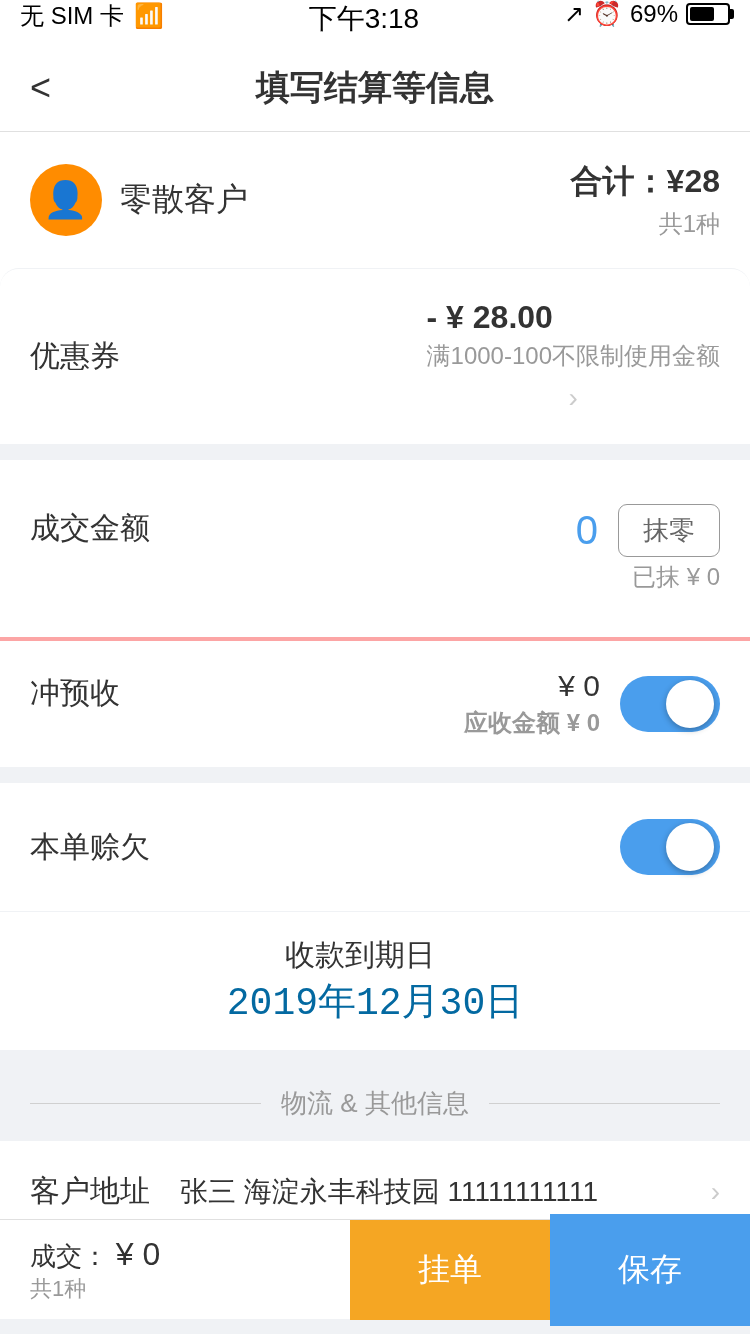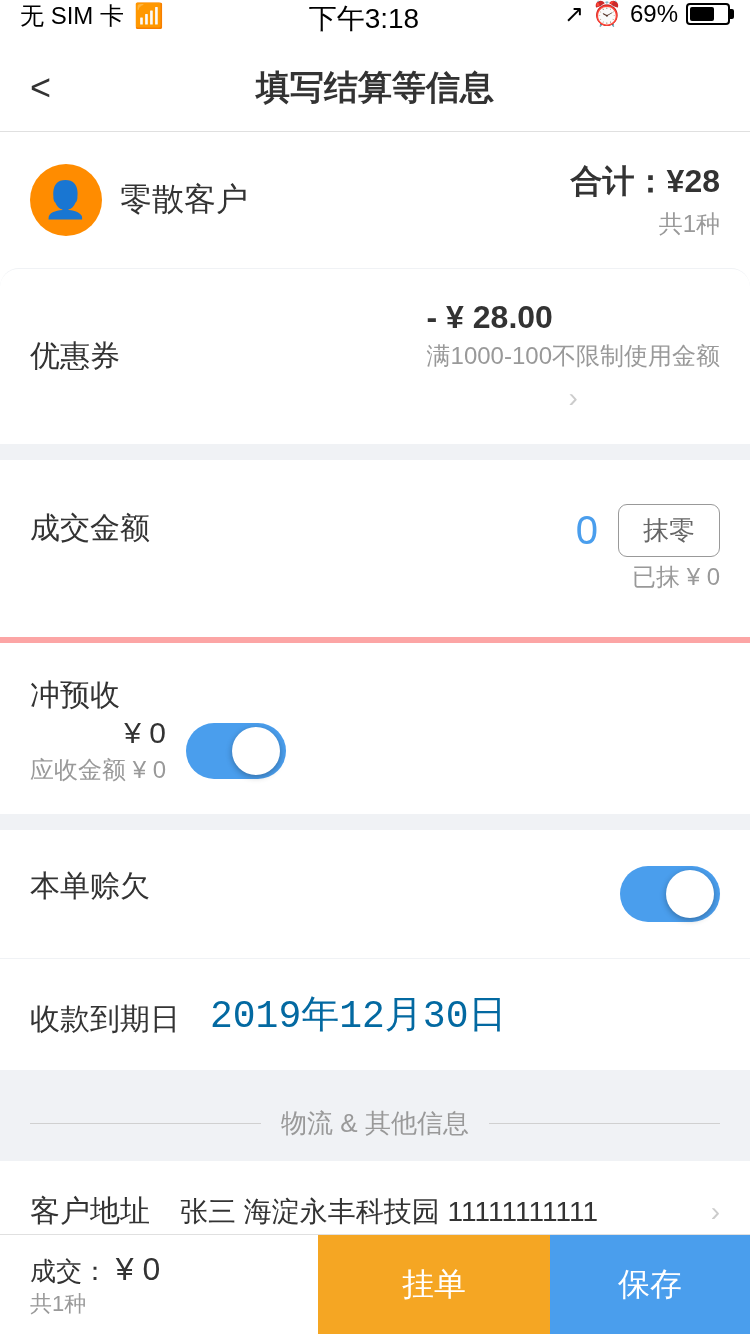--- a/index.html
+++ b/index.html
@@ -195,39 +195,39 @@
       text-align: right;
       margin-top: 4px;
     }
 
     
     .prereceive-row {
       display: flex;
       align-items: flex-start;
       justify-content: space-between;
       padding: 28px 30px;
-      border-top: 6px solid #fca5a5;
-      flex-direction: column;
+      border-top: 4px solid #fca5a5;
     }
     .prereceive-right {
       display: flex;
       align-items: center;
       gap: 20px;
     }
     .prereceive-amounts {
       text-align: right;
     }
     .prereceive-top {
       font-size: 30px;
       color: #333;
     }
     .prereceive-bottom {
       font-size: 24px;
       color: #999;
       margin-top: 4px;
+      font-weight: bold;
     }
 
     
     .toggle {
       width: 100px;
       height: 56px;
       background: #4a9eed;
       border-radius: 28px;
       position: relative;
       cursor: pointer;
@@ -240,34 +240,36 @@
       border-radius: 50%;
       position: absolute;
       top: 4px;
       right: 6px;
       box-shadow: 0 2px 6px rgba(0,0,0,0.3);
     }
 
     
     .debt-row {
       display: flex;
+      align-items: center;
       justify-content: space-between;
       padding: 36px 30px;
     }
     .debt-label {
       font-size: 30px;
       color: #333;
     }
 
     
     .duedate-row {
       display: flex;
-      align-items: flex-end;
-      padding: 30px 30px;
+      align-items: center;
+      padding: 23px 30px;
       border-top: 1px solid #f0f2f5;
+      flex-direction: column;
     }
     .duedate-label {
       font-size: 30px;
       color: #333;
       margin-right: 30px;
     }
     .duedate-value {
       font-size: 38px;
       color: #0369a1;
       font-family: Liberation Mono, monospace;
@@ -312,21 +314,21 @@
 
     
     .gray-area {
       height: 160px;
       background: #f0f2f5;
     }
 
     
     .bottom-bar {
       position: fixed;
-      bottom: 0;
+      bottom: 15px;
       width: 750px;
       height: 100px;
       background: #fff;
       border-top: 1px solid #e0e0e0;
       display: flex;
       align-items: center;
     }
     .bottom-summary {
       flex: 1;
       padding: 0 30px;
@@ -342,33 +344,33 @@
       display: inline;
       font-size: 32px;
       color: #333;
       font-weight: 500;
     }
     .bottom-count {
       font-size: 22px;
       color: #999;
     }
     .btn-hold {
-      width: 232px;
+      width: 200px;
       height: 100px;
       background: #f5a623;
       display: flex;
       align-items: center;
       justify-content: center;
       font-size: 32px;
       color: #fff;
       cursor: pointer;
     }
     .btn-save {
       width: 200px;
-      height: 100px;
+      height: 112px;
       background: #4a9eed;
       display: flex;
       align-items: center;
       justify-content: center;
       font-size: 32px;
       color: #fff;
       cursor: pointer;
     }
   </style>
 </head>

